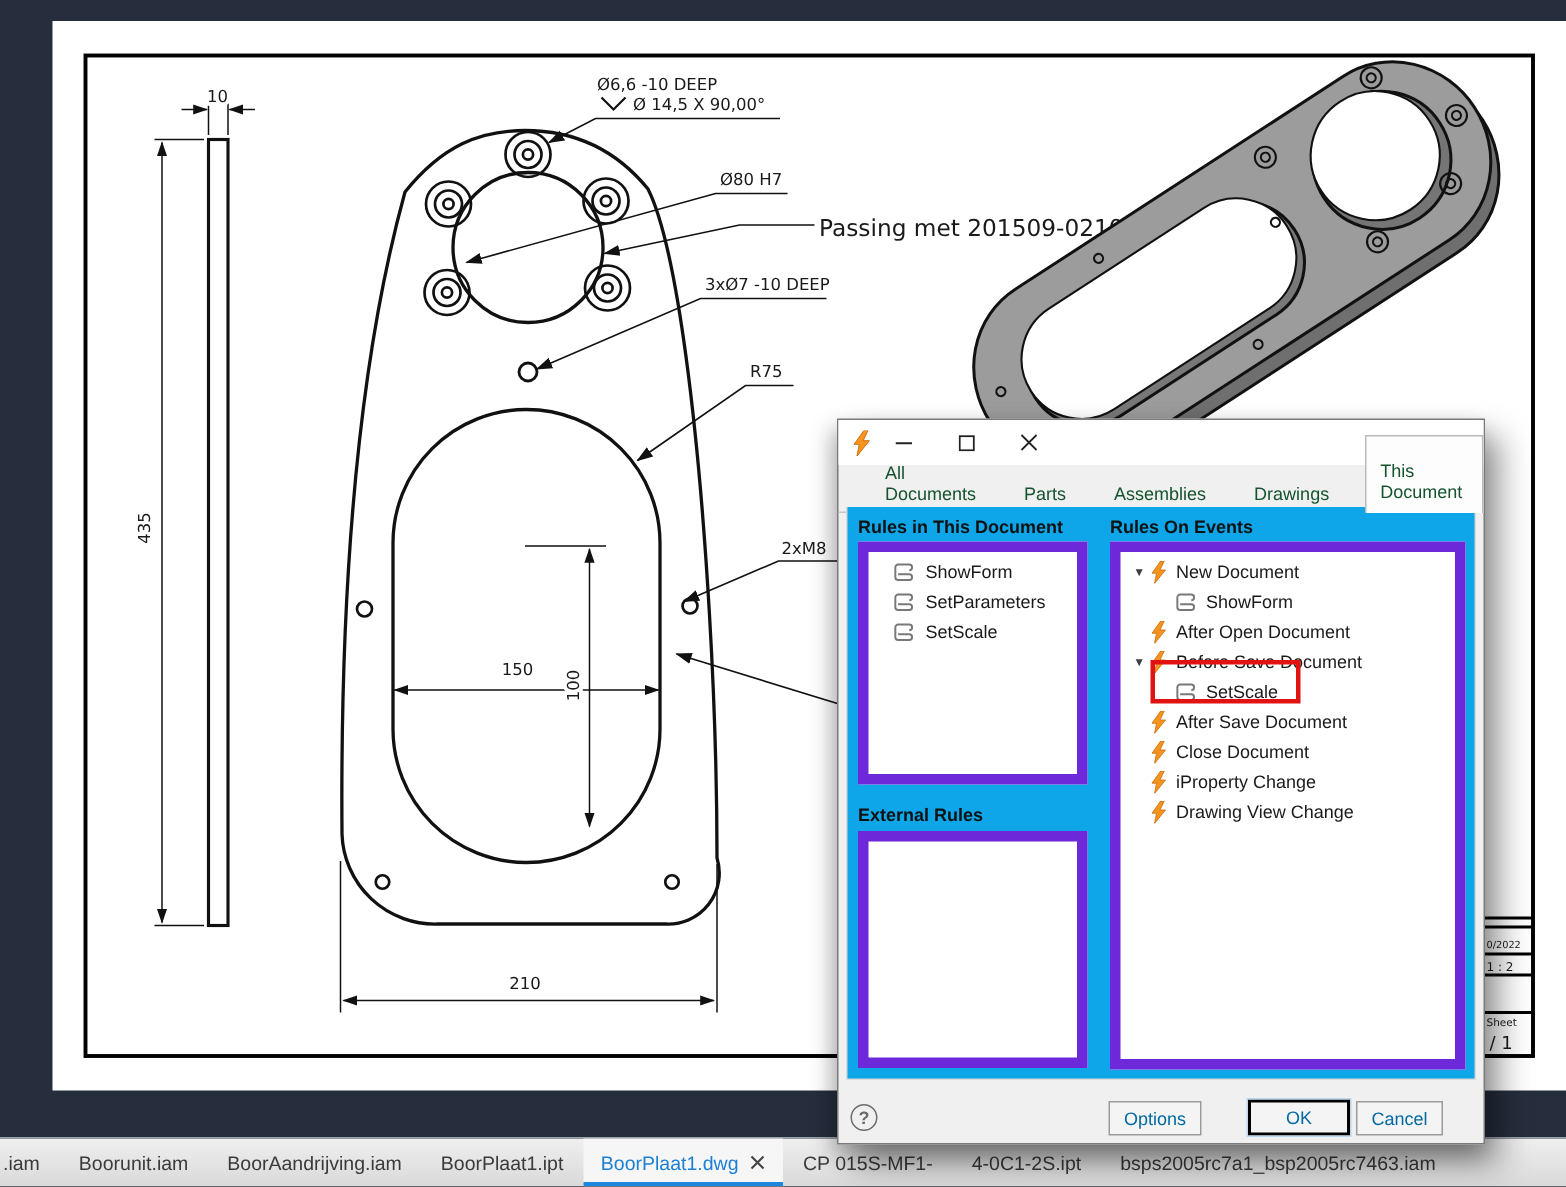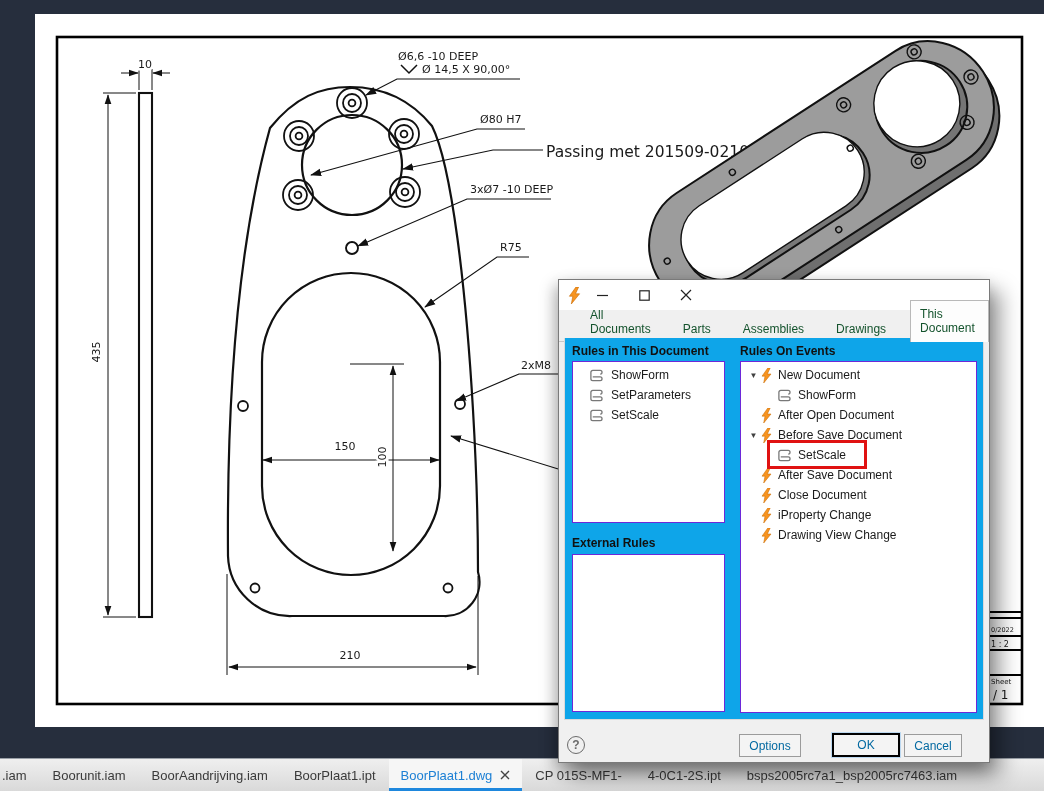--- a/index.html
+++ b/index.html
@@ -26,25 +26,25 @@
           background:#f0f0f0;border:1px solid #7a7a7a;
           box-shadow:10px 12px 20px rgba(0,0,0,.40), -4px 6px 14px rgba(0,0,0,.25);
           font-size:12px;color:#1a1a1a;}
   .titlebar{height:30px;background:#ffffff;display:flex;align-items:center;padding-left:9px;}
   .titlebar .ttl{margin-left:8px;font-size:12.5px;flex:1;}
   .winbtn{width:42px;height:30px;display:flex;align-items:center;justify-content:center;}
   .tabstrip{position:relative;height:28px;margin-top:4px;padding-left:7px;display:flex;align-items:flex-end;}
   .tabstrip:after{content:"";position:absolute;left:0;right:0;bottom:0;height:1px;background:#c8c8c8;}
   .dtab{padding:4px 8px 6px 8px;color:#14532d;margin-left:16px;}
   .dtab.active{background:#fdfdfd;border:1px solid #b9b9b9;border-bottom:none;position:relative;z-index:2;
-               padding:6px 9px 7px 9px;}
+               padding:16px 9px 7px 9px;}
   .tabpage{position:absolute;left:5px;top:58px;width:420px;height:382px;background:#0ea5e9;
            border:1px solid #dadada;border-top:none;}
   .grouplabel{position:absolute;font-weight:bold;font-size:12px;color:#111;}
-  .listbox{position:absolute;background:#ffffff;border:1px solid #6d28d9;overflow:hidden;}
+  .listbox{position:absolute;background:#ffffff;border:7px solid #6d28d9;overflow:hidden;}
   .lrow{height:20px;display:flex;align-items:center;gap:7px;padding-left:15px;}
   .trow{height:20px;display:flex;align-items:center;}
   .trow .exp{width:15px;text-align:center;font-size:8px;color:#404040;flex:0 0 15px;}
   .trow .ic{display:flex;align-items:center;margin-right:6px;}
   .trow.child{padding-left:35px;}
   .trow.parent{padding-left:5px;}
   .redbox{position:absolute;left:208px;top:160px;width:100px;height:29px;border:3px solid #e01212;z-index:9;}
   .footer-help{position:absolute;left:8px;top:456px;width:18px;height:18px;border:1.6px solid #6b6b6b;
                border-radius:50%;display:flex;align-items:center;justify-content:center;
                font-size:12px;color:#6b6b6b;font-weight:bold;}

